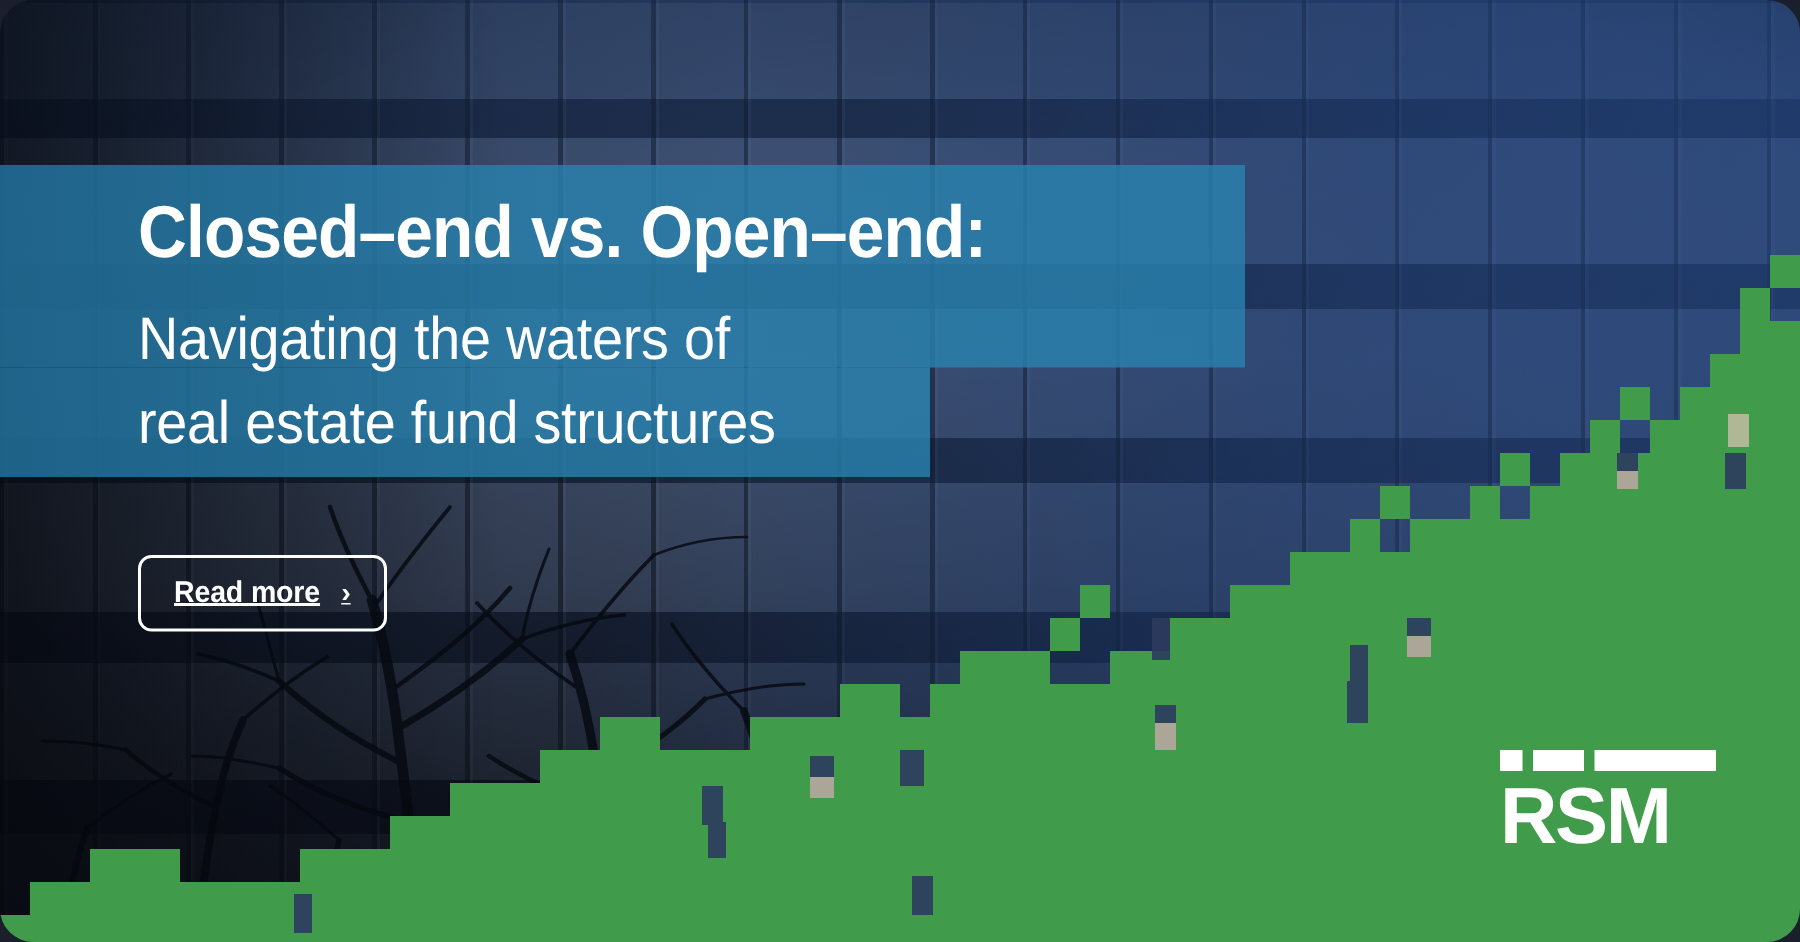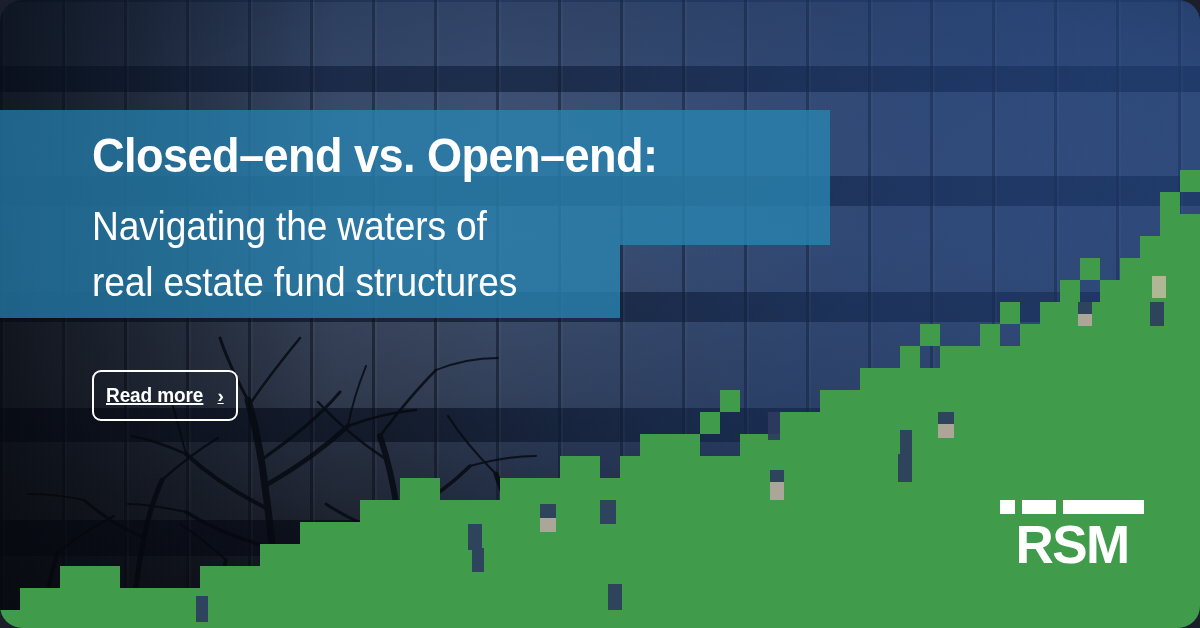--- a/index.html
+++ b/index.html
@@ -157,21 +157,21 @@
     transform-origin:left center;
     white-space:nowrap;
   }
   .subhead span{display:block;}
 
   
   .cta{
     position:absolute;left:92px;top:370px;
     height:51px;
     display:flex;align-items:center;
-    padding:0 12px;
+    padding:0 22px;
     border:2px solid #ffffff;
     border-radius:9px;
     background:transparent;
     color:#ffffff;
     font-family:"Liberation Sans", sans-serif;
     font-weight:700;
     font-size:20px;
     letter-spacing:-.1px;
     cursor:pointer;
     white-space:nowrap;
@@ -186,21 +186,21 @@
   .bar-1{width:15px;}
   .bar-2{width:34px;}
   .bar-3{width:81px;}
   .logo-word{
     color:#ffffff;
     font-family:"Liberation Sans", sans-serif;
     font-weight:700;
     font-size:53px;
     line-height:.92;
     letter-spacing:-1.6px;
-    text-align:center;
+    text-align:left;
   }
 </style>
 </head>
 <body>
 
 <div id="banner">
 
   <div class="photo">
     <div class="photo-base"></div>
     <div class="floors"></div>

